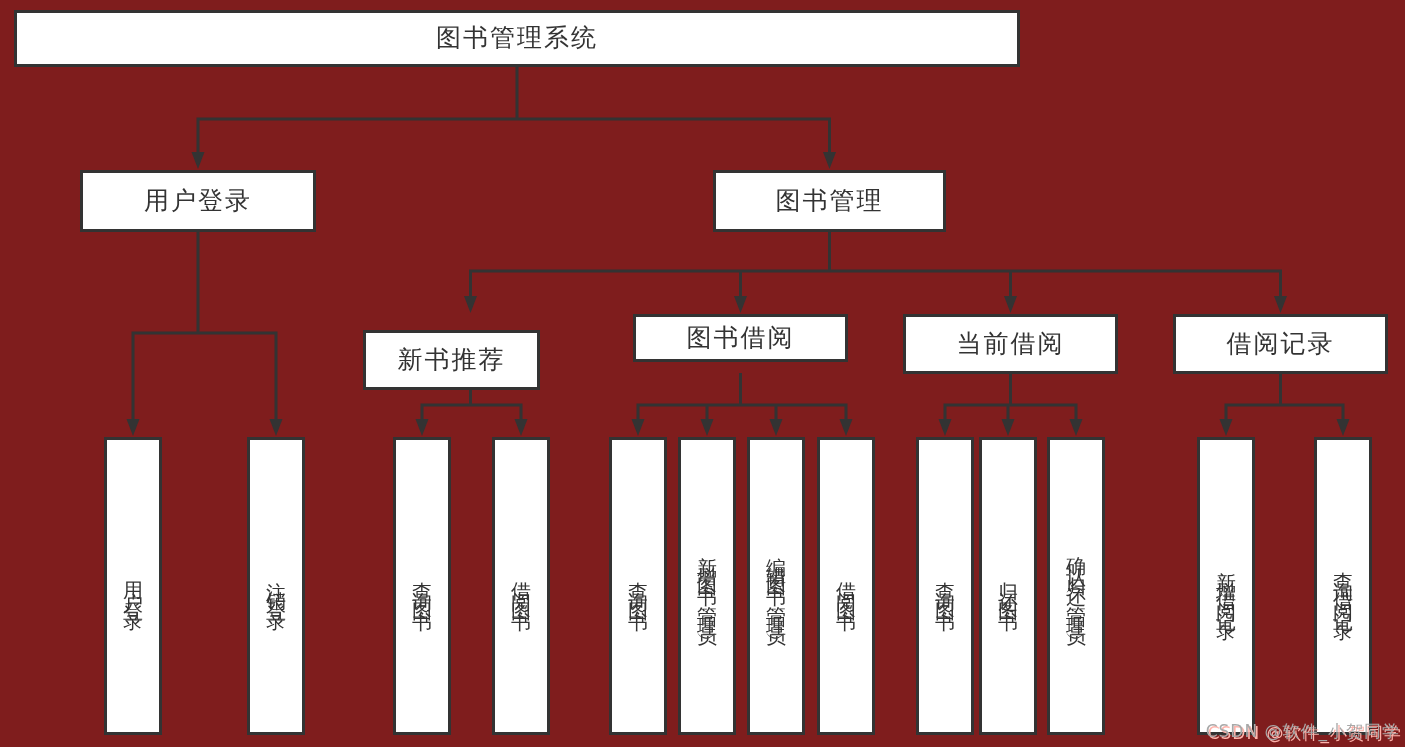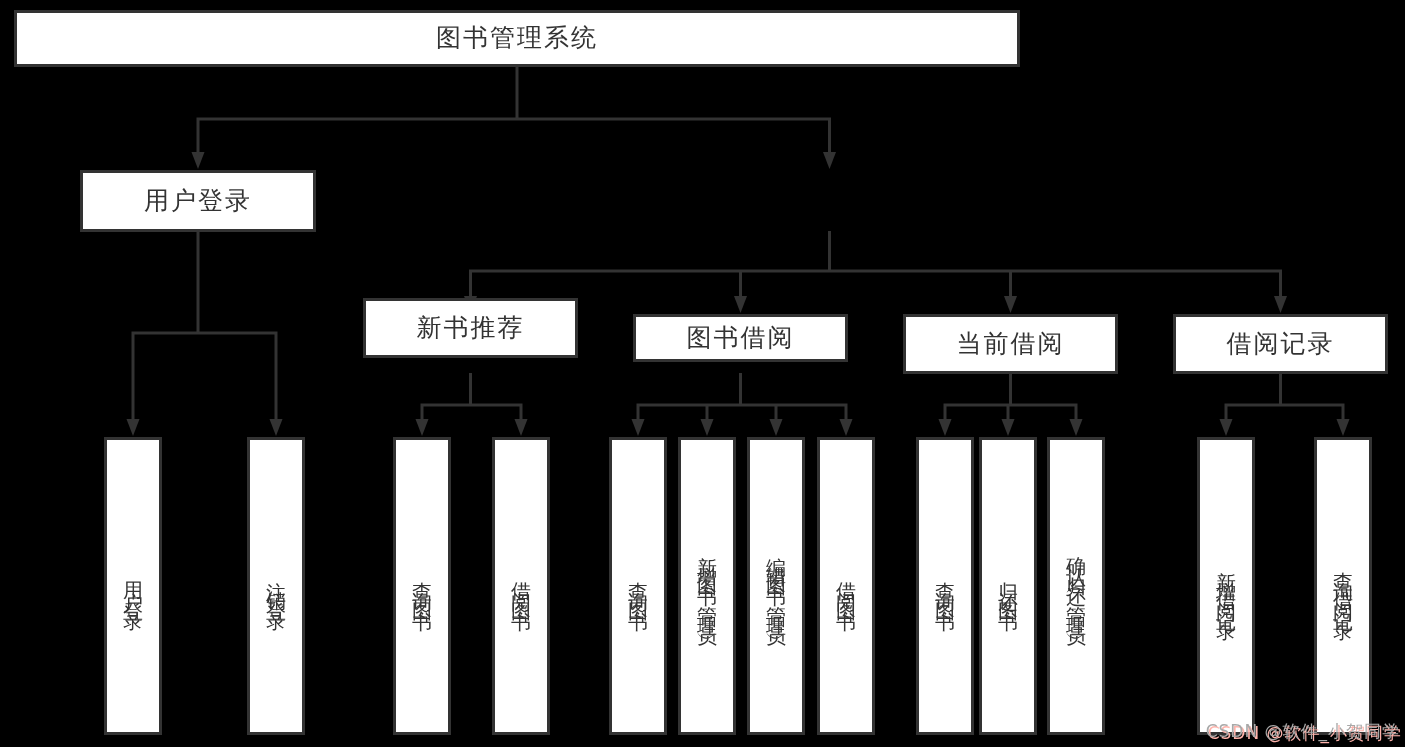--- a/index.html
+++ b/index.html
@@ -1,17 +1,17 @@
 <!DOCTYPE html>
 <html><head>
 <meta charset="utf-8">
 <style>
   html,body{margin:0;padding:0;background:#fff;}
   .canvas{
-    position:relative;width:1405px;height:747px;background:#000000;overflow:hidden;
+    position:relative;width:1405px;height:747px;background:#7f1d1d;overflow:hidden;
     font-family:"DejaVu Sans","Liberation Sans",sans-serif;
   }
   .connectors{position:absolute;left:0;top:0;pointer-events:none;}
   .connectors path{stroke:#333333;stroke-width:3;fill:none;}
   .connectors polygon{fill:#333333;stroke:none;}
   .box{
     position:absolute;box-sizing:border-box;background:#ffffff;
     border:3px solid #333333;color:#333333;
     display:flex;align-items:center;justify-content:center;
     text-align:center;line-height:1.15;
@@ -72,22 +72,23 @@
     <g>
       <path d="M1280.5,373 V405 M1224.5,405 H1344.5 M1226,405 V420 M1343,405 V420"></path>
       <polygon points="1219.5,419 1232.5,419 1226,436"></polygon>
       <polygon points="1336.5,419 1349.5,419 1343,436"></polygon>
     </g>
   </svg>
 
   <div class="box box-h" style="left:14px;top:10px;width:1006px;height:57px">图书管理系统</div>
 
   <div class="box box-h" style="left:80px;top:170px;width:236px;height:62px">用户登录</div>
+  <div class="box box-h" style="left:713px;top:170px;width:233px;height:62px">图书管理</div>
 
-  <div class="box box-h" style="left:363px;top:298px;width:215px;height:60px">新书推荐</div>
+  <div class="box box-h" style="left:363px;top:330px;width:177px;height:60px">新书推荐</div>
   <div class="box box-h" style="left:633px;top:314px;width:215px;height:48px">图书借阅</div>
   <div class="box box-h" style="left:1173px;top:314px;width:215px;height:60px">借阅记录</div>
   <div class="box box-h" style="left:903px;top:314px;width:215px;height:60px">当前借阅</div>
 
   <div class="box box-v" style="left:104px;top:437px;width:58px;height:298px">用户登录</div>
   <div class="box box-v" style="left:247px;top:437px;width:58px;height:298px">注销登录</div>
 
   <div class="box box-v" style="left:393px;top:437px;width:58px;height:298px">查询图书</div>
   <div class="box box-v" style="left:492px;top:437px;width:58px;height:298px">借阅图书</div>
 

